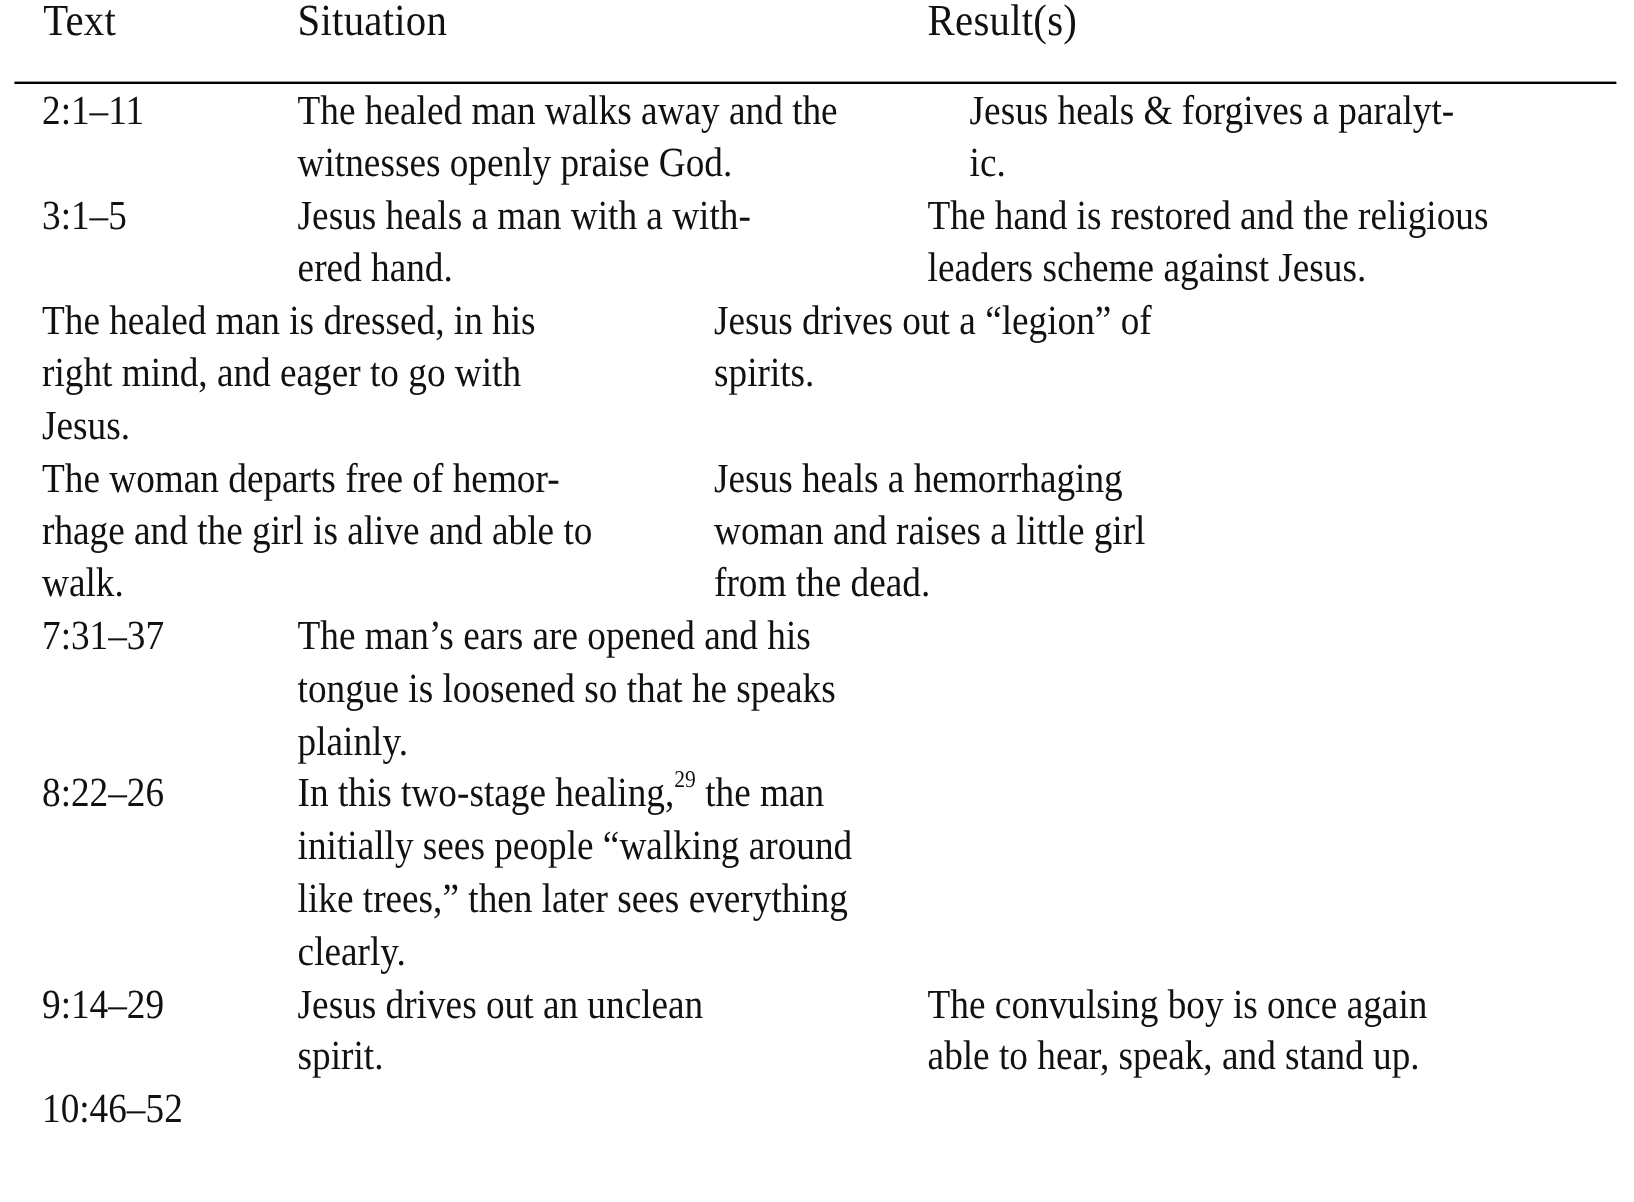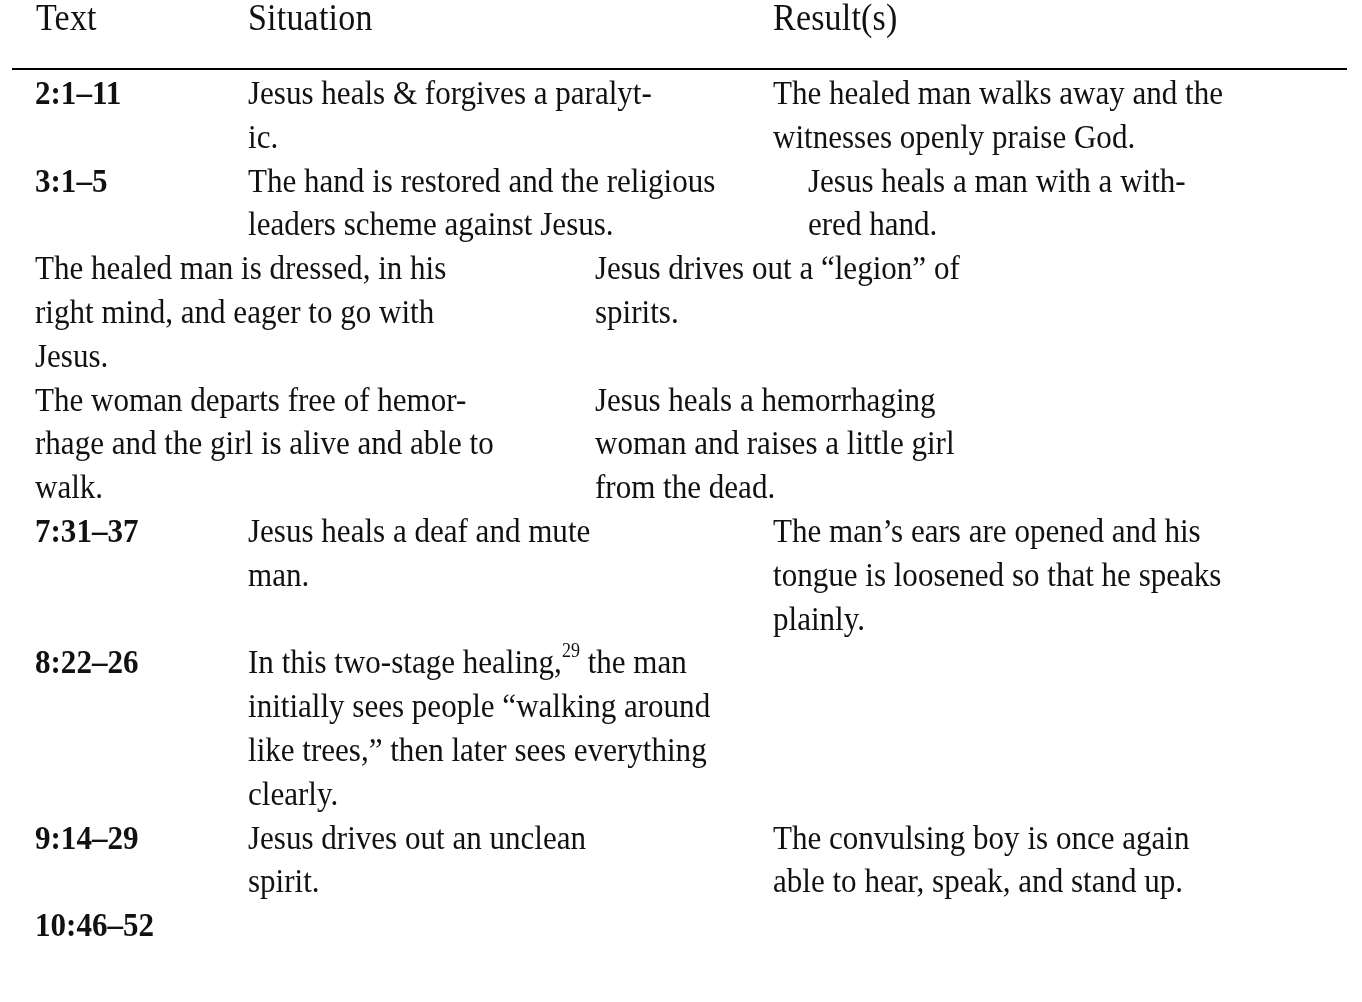--- a/index.html
+++ b/index.html
@@ -5,21 +5,21 @@
   html, body { margin:0; padding:0; background:#ffffff; }
   body { width:1362px; height:1002px; overflow:hidden; position:relative;
          font-family:"Liberation Serif", "DejaVu Serif", serif; color:#111; }
   .page { position:absolute; left:0; top:0; width:1362px; }
   .hdr { position:absolute; top:-4px; left:0; width:1362px; height:50px; font-size:37px; letter-spacing:0.2px; }
   .hdr span { position:absolute; top:0; line-height:44px; transform:scaleX(0.92); transform-origin:left; }
   .rule { position:absolute; left:12px; top:68px; width:1335px; height:2px; background:#000; }
   .body { position:absolute; top:71px; left:0; width:1362px; }
   .row { position:relative; display:flex; }
   .c { font-size:34.5px; line-height:43.8px; }
-  .c1 { position:relative; left:35px; width:213px;font-weight:bold; }
+  .c1 { position:relative; left:35px; width:213px; }
   .c2 { position:relative; left:35px; width:525px; }
   .c3 { position:relative; left:35px; width:560px; }
   .inner { transform:scaleX(0.9); transform-origin:left; width:111%; }
   sup { font-size:20px; line-height:0; position:relative; top:-4px; }
 </style>
 </head>
 <body>
 
 <div class="page">
   <div class="hdr">
@@ -28,48 +28,48 @@
     <span style="left:773px">Result(s)</span>
   </div>
   <div class="rule"></div>
 
   <div class="body">
 
     <div class="row">
       <div class="c c1">
           <div class="inner">2:1–11</div>
         </div>
+      <div class="c c3">
+          <div class="inner">
+        <div>The healed man walks away and the</div>
+            <div>witnesses openly praise God.</div>
+          </div>
+        </div>
       <div class="c c2">
           <div class="inner">
         <div>Jesus heals &amp; forgives a paralyt-</div>
             <div>ic.</div>
-          </div>
-        </div>
-      <div class="c c3">
-          <div class="inner">
-        <div>The healed man walks away and the</div>
-            <div>witnesses openly praise God.</div>
           </div>
         </div>
     </div>
 
     <div class="row">
       <div class="c c1">
           <div class="inner">3:1–5</div>
         </div>
+      <div class="c c2">
+          <div class="inner">
+        <div>Jesus heals a man with a with-</div>
+            <div>ered hand.</div>
+          </div>
+        </div>
       <div class="c c3">
           <div class="inner">
         <div>The hand is restored and the religious</div>
             <div>leaders scheme against Jesus.</div>
-          </div>
-        </div>
-      <div class="c c2">
-          <div class="inner">
-        <div>Jesus heals a man with a with-</div>
-            <div>ered hand.</div>
           </div>
         </div>
     </div>
 
     <div class="row">
       <div class="c c3">
           <div class="inner">
         <div>The healed man is dressed, in his</div>
             <div>right mind, and eager to go with</div>
             <div>Jesus.</div>
@@ -96,26 +96,20 @@
         <div>Jesus heals a hemorrhaging</div>
             <div>woman and raises a little girl</div>
             <div>from the dead.</div>
           </div>
         </div>
     </div>
 
     <div class="row">
       <div class="c c1">
           <div class="inner">7:31–37</div>
-        </div>
-      <div class="c c2">
-          <div class="inner">
-        <div>Jesus heals a deaf and mute</div>
-            <div>man.</div>
-          </div>
         </div>
       <div class="c c3">
           <div class="inner">
         <div>The man’s ears are opened and his</div>
             <div>tongue is loosened so that he speaks</div>
             <div>plainly.</div>
           </div>
         </div>
     </div>
 

